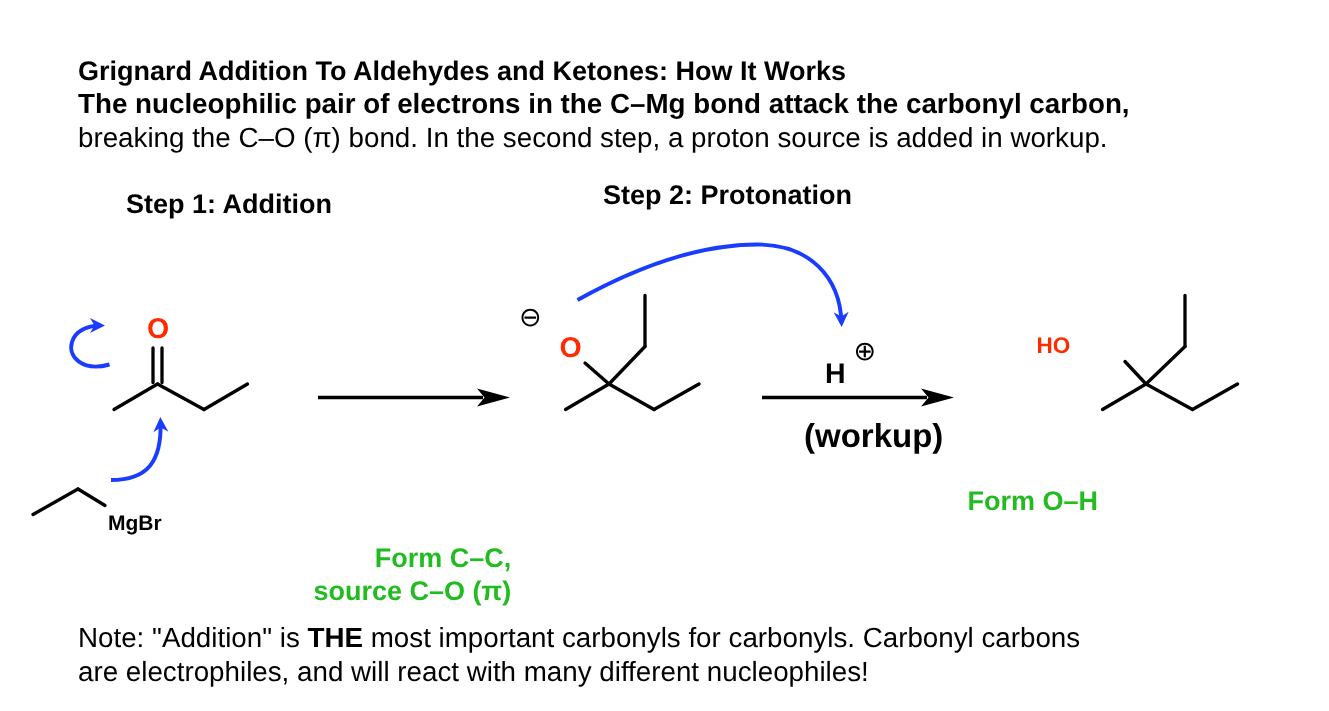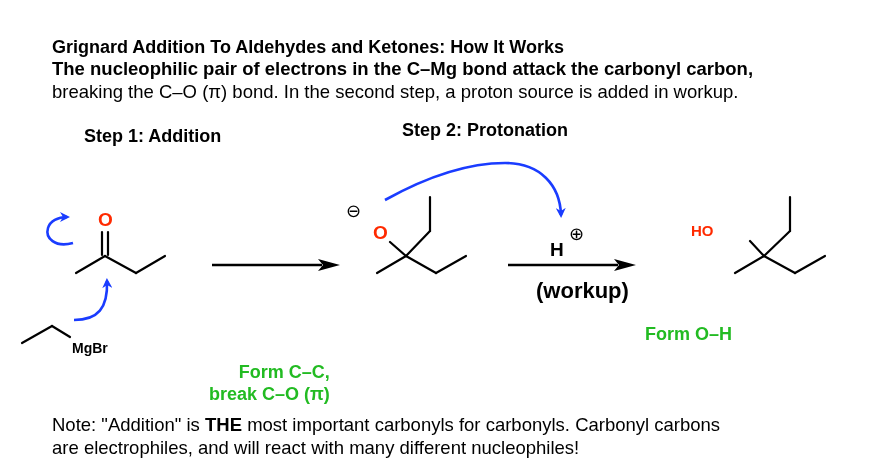--- a/index.html
+++ b/index.html
@@ -87,18 +87,18 @@
 <div class="abs lbl red" style="left:373px;top:222px;font-size:19px;">O</div>
 
 <div class="abs lbl" style="left:550px;top:239px;font-size:19px;">H</div>
 <div class="abs" style="left:569px;top:223px;font-size:18px;">⊕</div>
 <div class="abs lbl" style="left:536px;top:278px;font-size:22px;">(workup)</div>
 
 <div class="abs lbl red" style="left:691px;top:222px;font-size:15px;">HO</div>
 
 <div class="abs green g1">
   <div>Form C–C,</div>
-  <div>break C–O (π)</div>
+  <div>source C–O (π)</div>
 </div>
 <div class="abs green g2">Form O–H</div>
 
 <div class="abs note note1"><span>Note: "Addition" is </span><b>THE</b><span> most important carbonyls for carbonyls. Carbonyl carbons</span></div>
 <div class="abs note note2">are electrophiles, and will react with many different nucleophiles!</div>
 
 </body></html>

